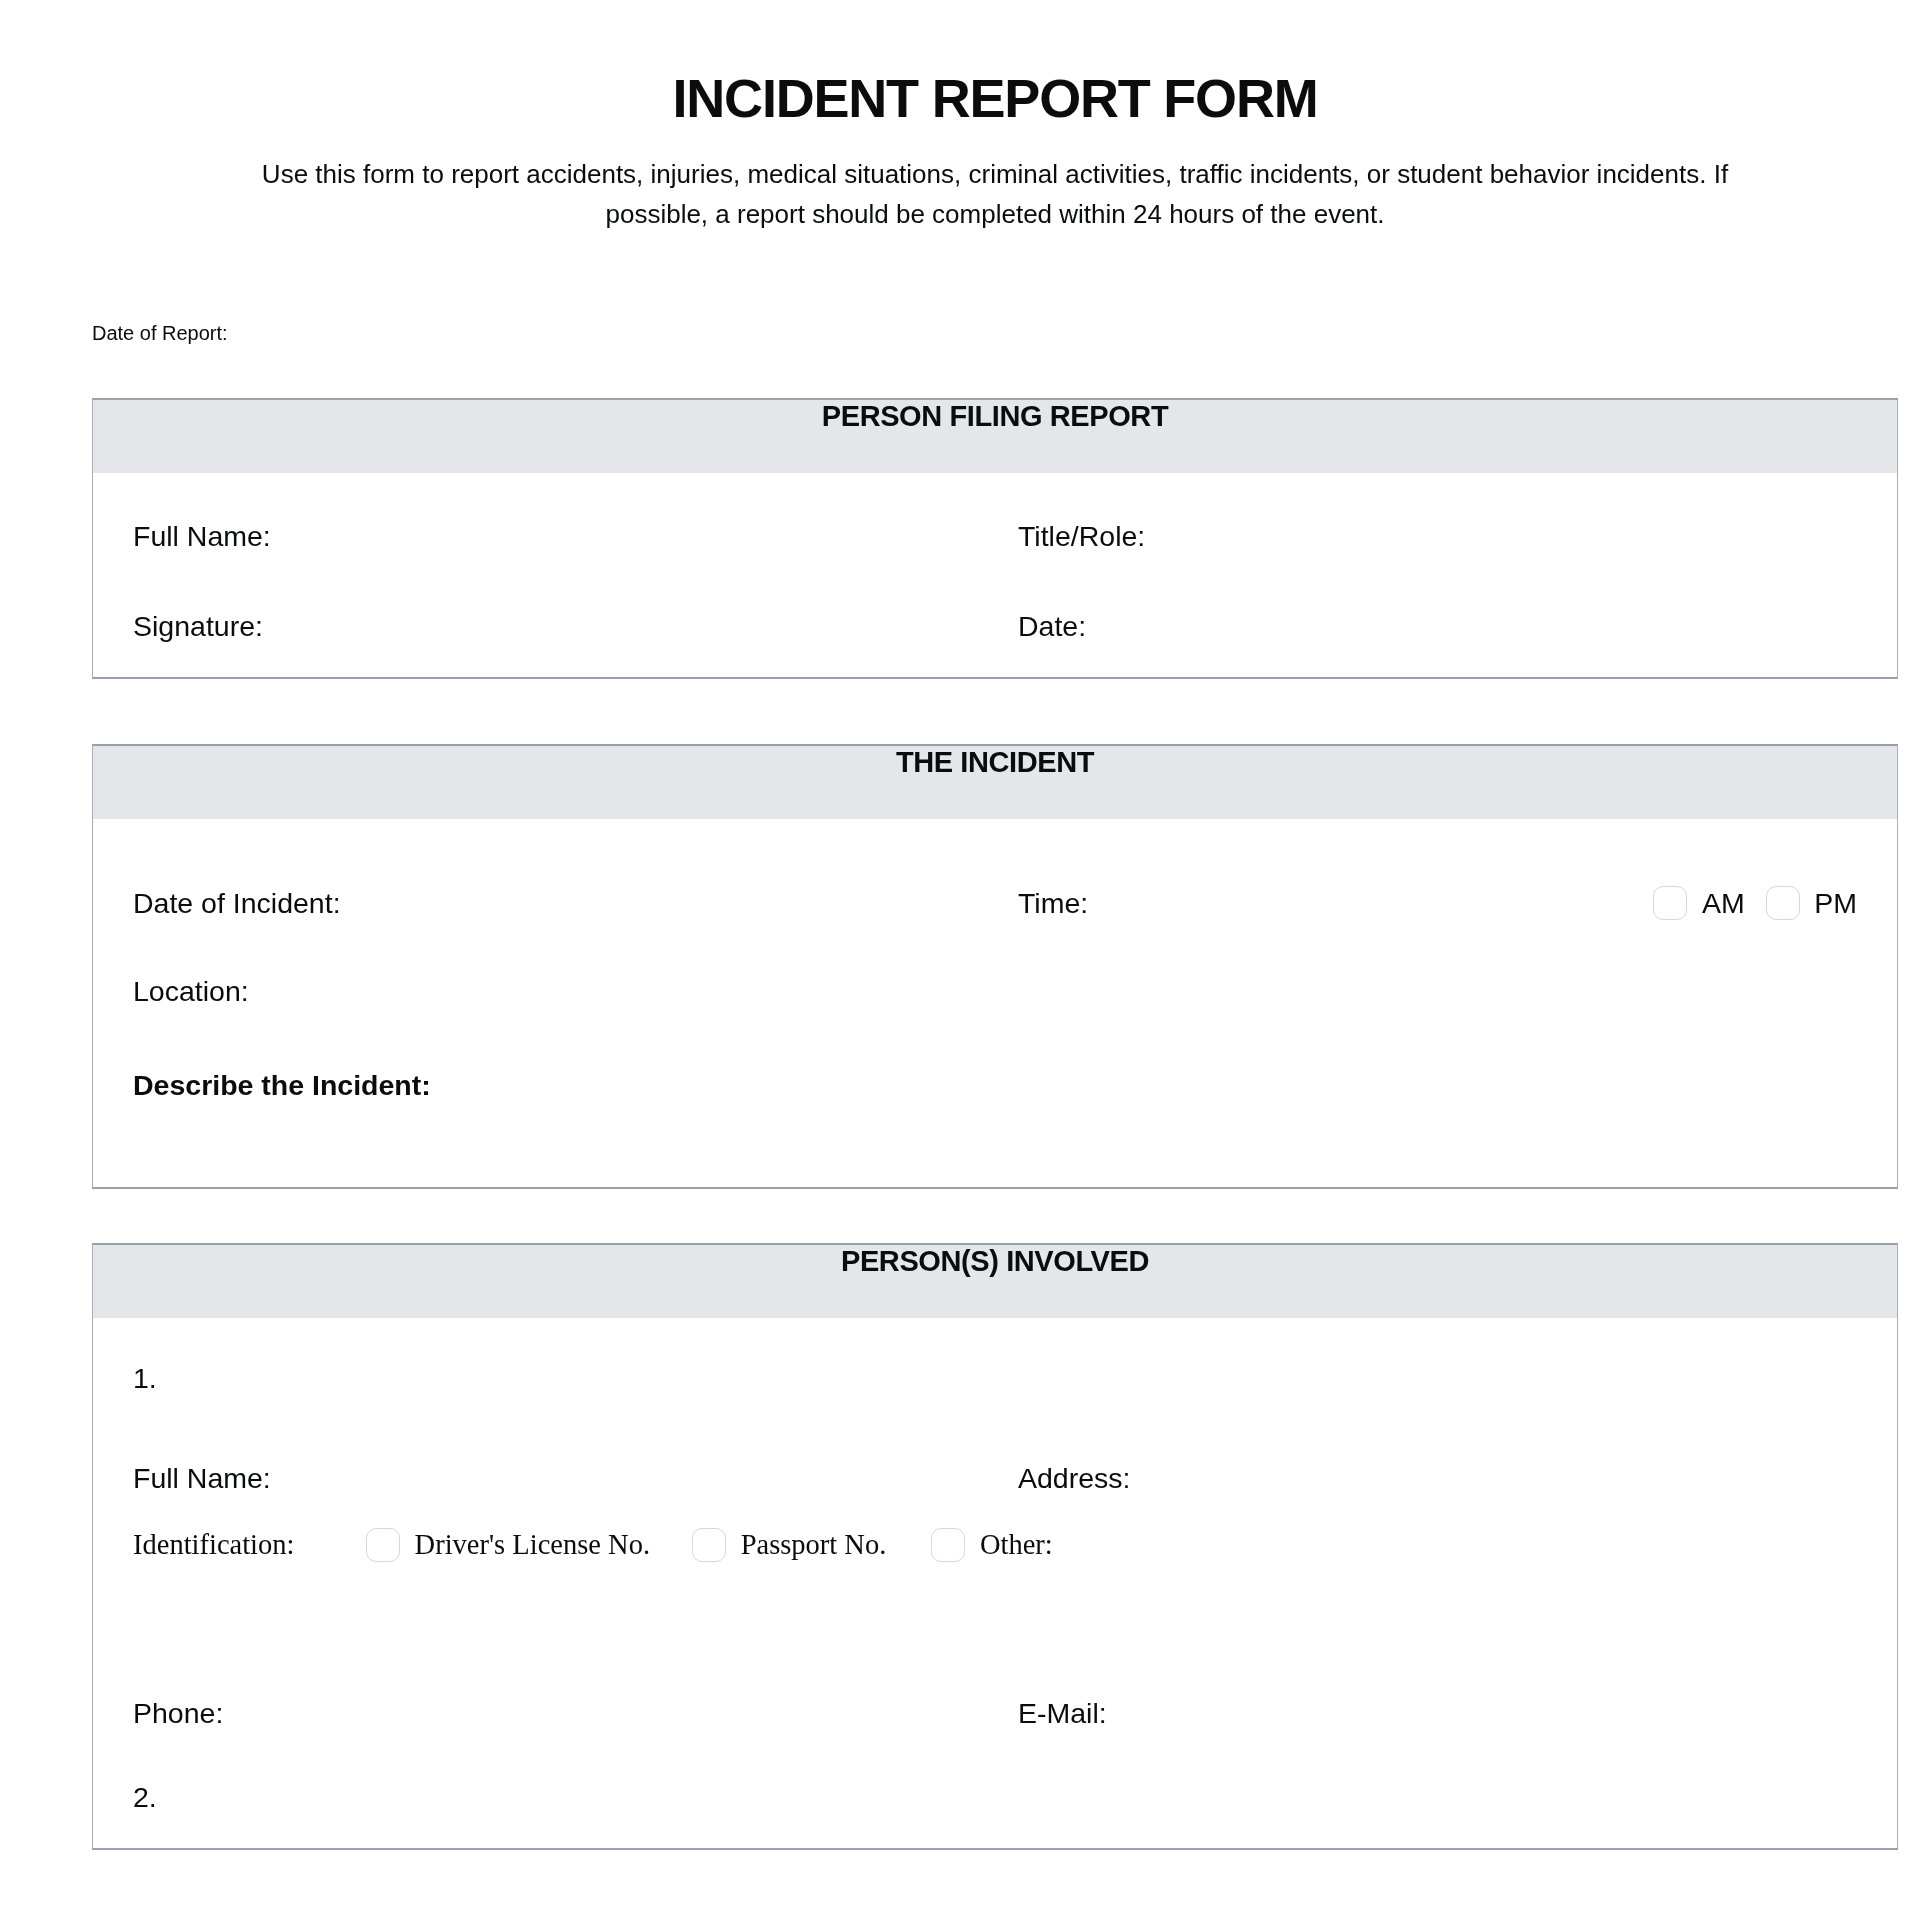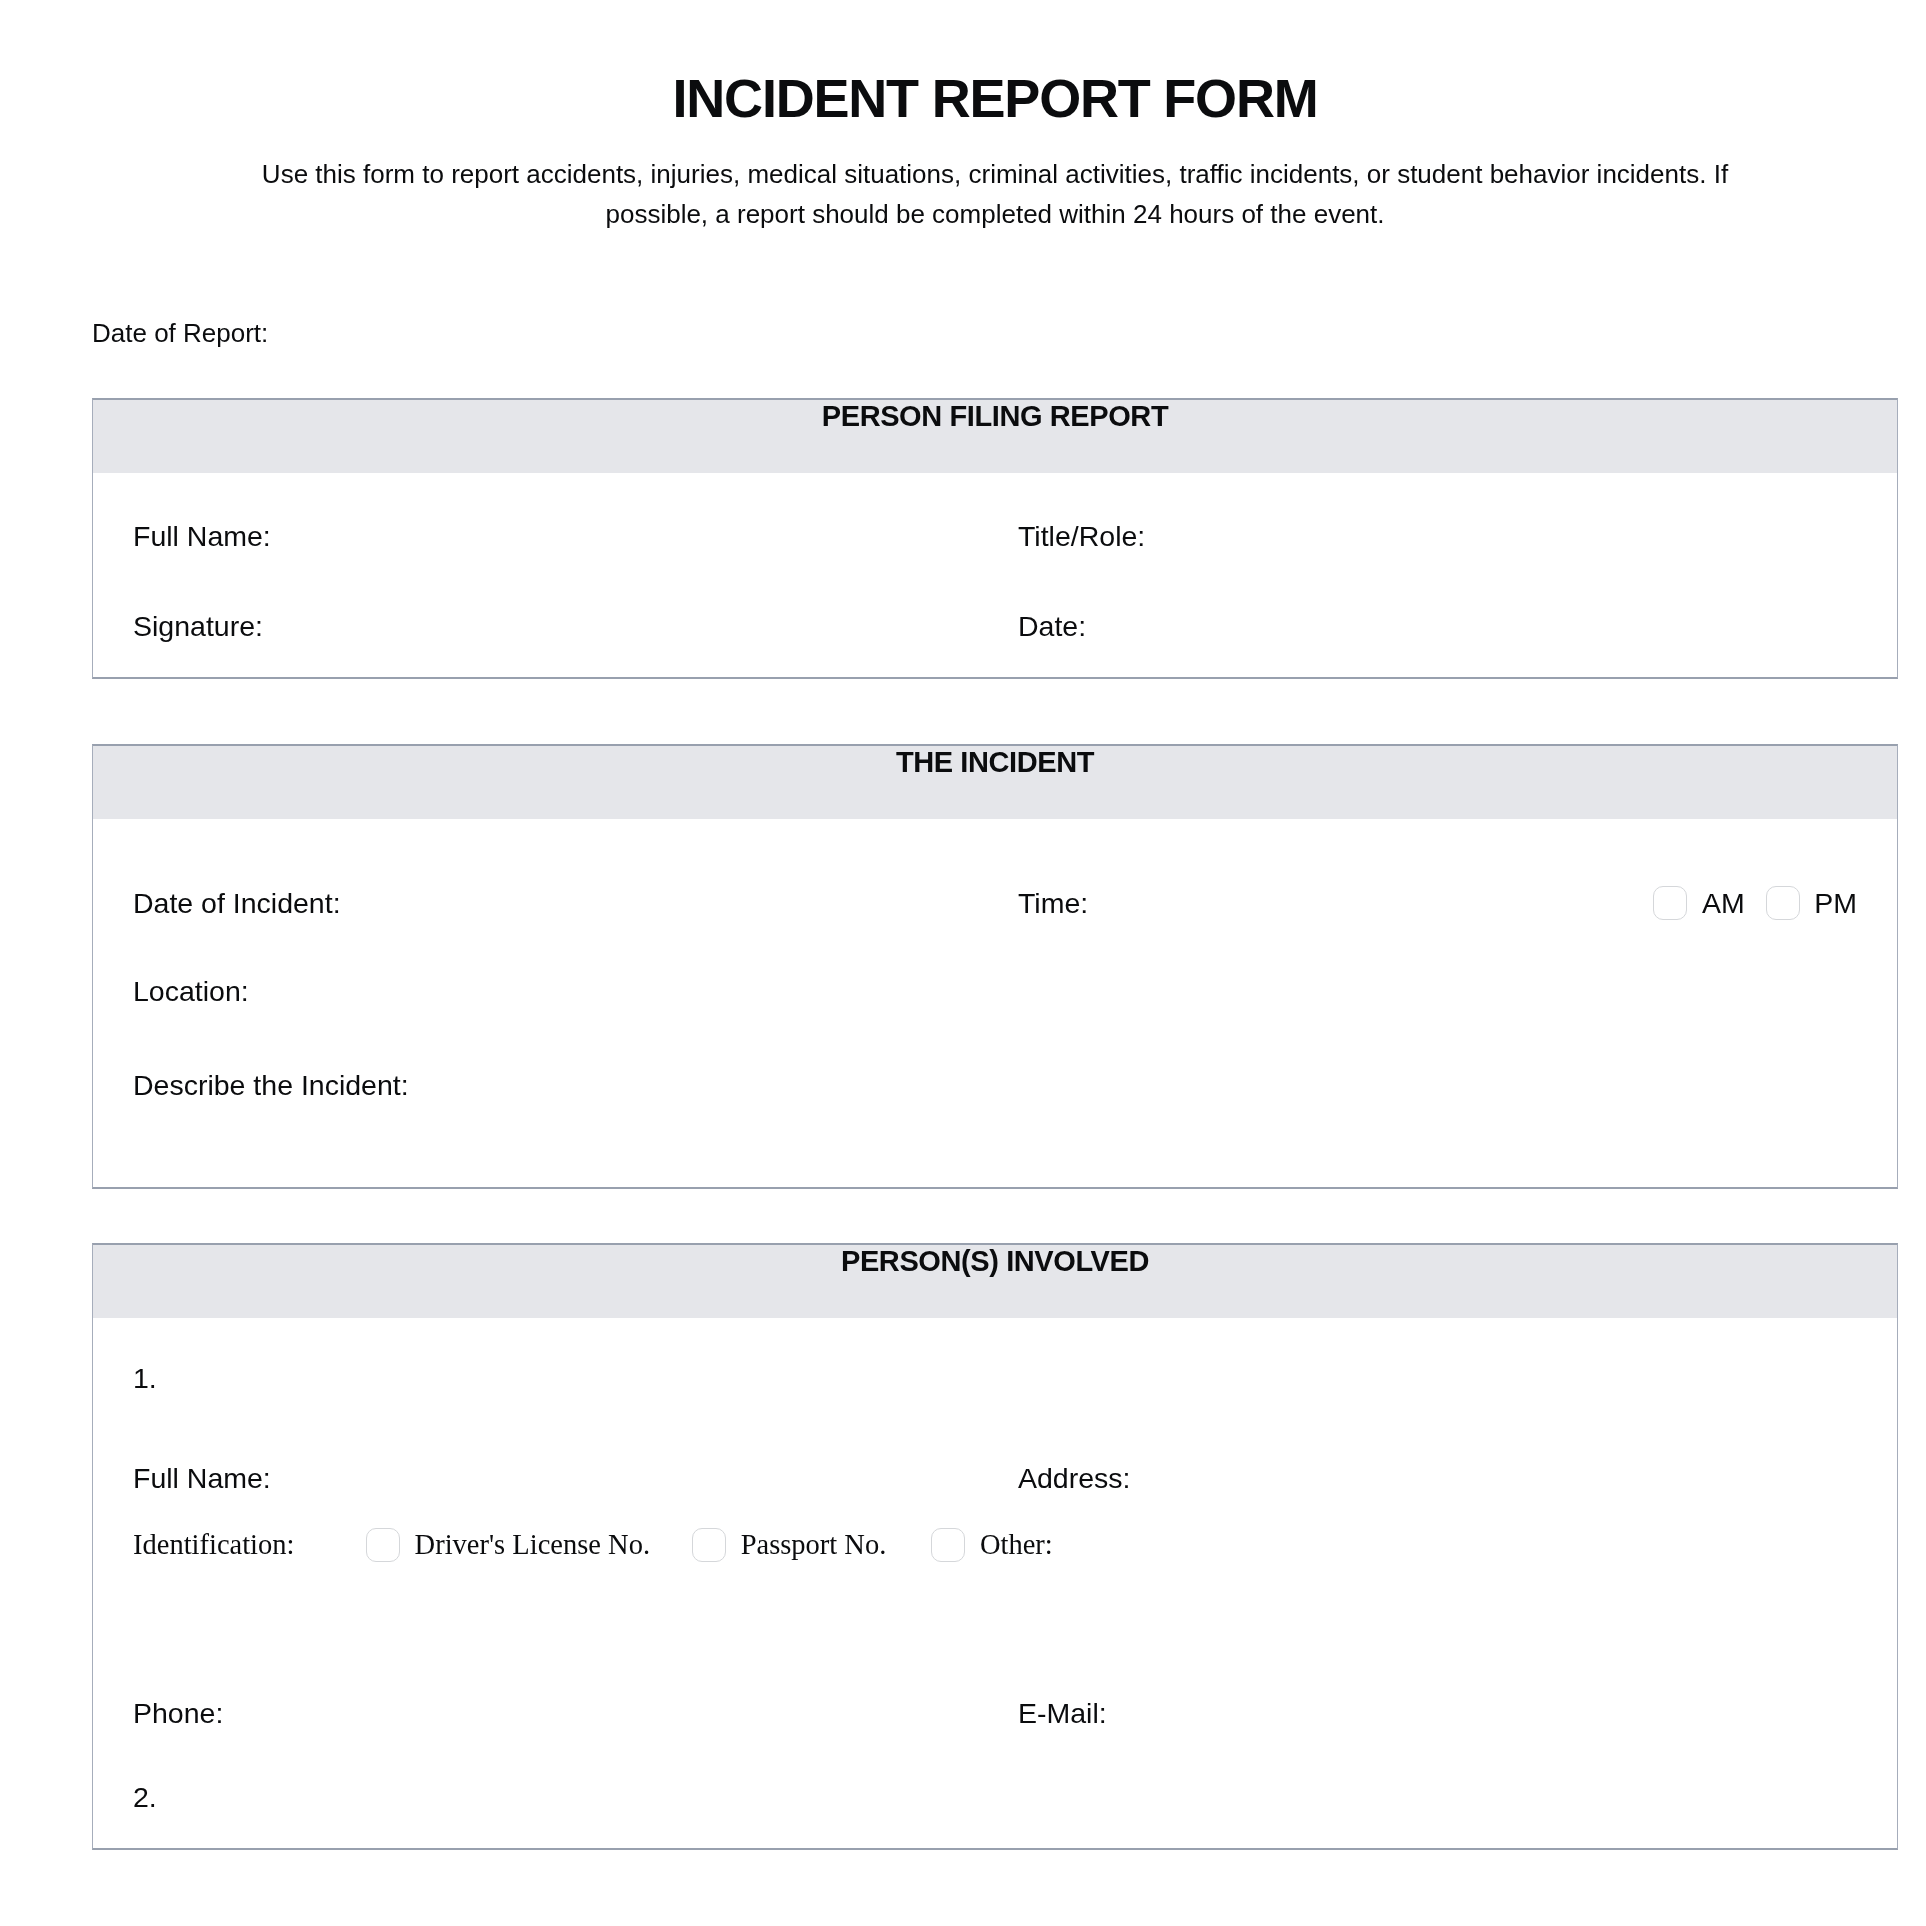--- a/index.html
+++ b/index.html
@@ -24,21 +24,21 @@
   }
   .subtitle {
     margin: 29px auto 0 auto;
     max-width: 1564px;
     text-align: center;
     font-size: 26px;
     line-height: 40px;
   }
   .date-of-report {
     margin-top: 82px;
-    font-size: 26px;
+    font-size: 20px;
     line-height: 34px;
   }
 
   
   .panel {
     border-top: 2.3px solid #98a0ae;
     border-bottom: 2.3px solid #98a0ae;
     border-left: 1.5px solid #a6adbb;
     border-right: 1.5px solid #a6adbb;
     background: #ffffff;
@@ -66,21 +66,21 @@
   .row { display: flex; align-items: flex-start; line-height: 34px; }
   .col1 { width: 885px; flex-shrink: 0; }
   .col2 { flex: 1; display: flex; align-items: center; }
   .label { white-space: nowrap; }
 
   .sec-filing .row-1 { margin-top: 46px; }
   .sec-filing .row-2 { margin-top: 56px; }
 
   .sec-incident .row-1 { margin-top: 67px; }
   .sec-incident .row-2 { margin-top: 54px; }
-  .sec-incident .row-3 { margin-top: 60px; }
+  .sec-incident .row-3 { margin-top: 60px; font-weight: bold; }
 
   
   .cb {
     width: 34px;
     height: 34px;
     border: 1.9px solid #d5d7da;
     border-radius: 10px;
     background: #ffffff;
     flex-shrink: 0;
     display: inline-block;

